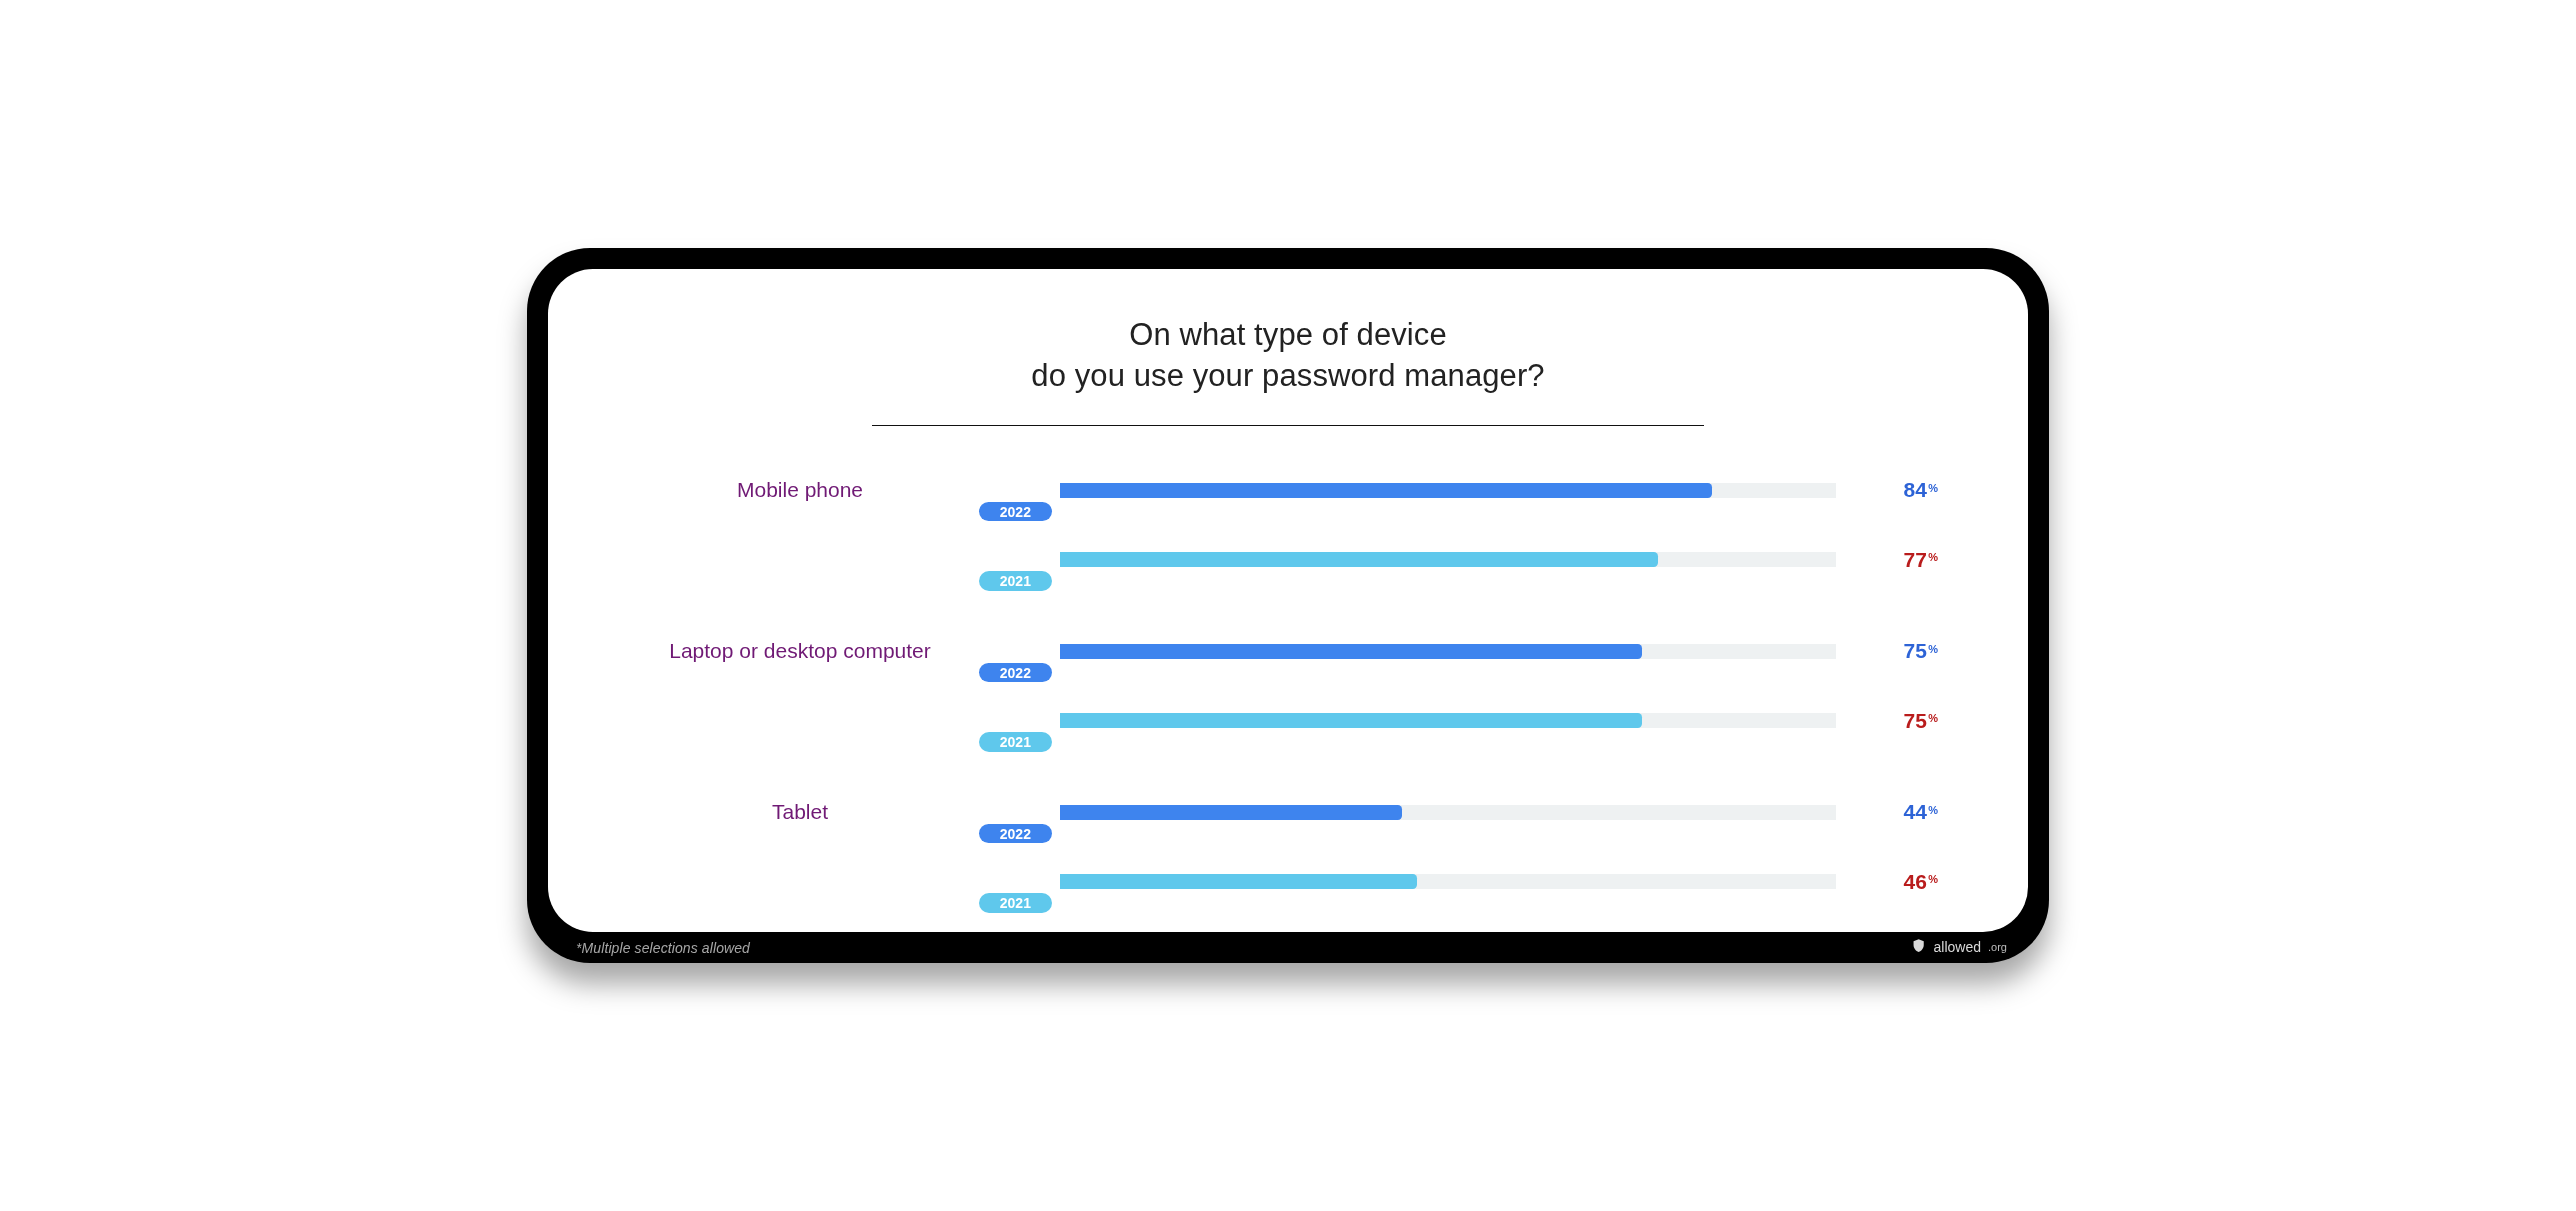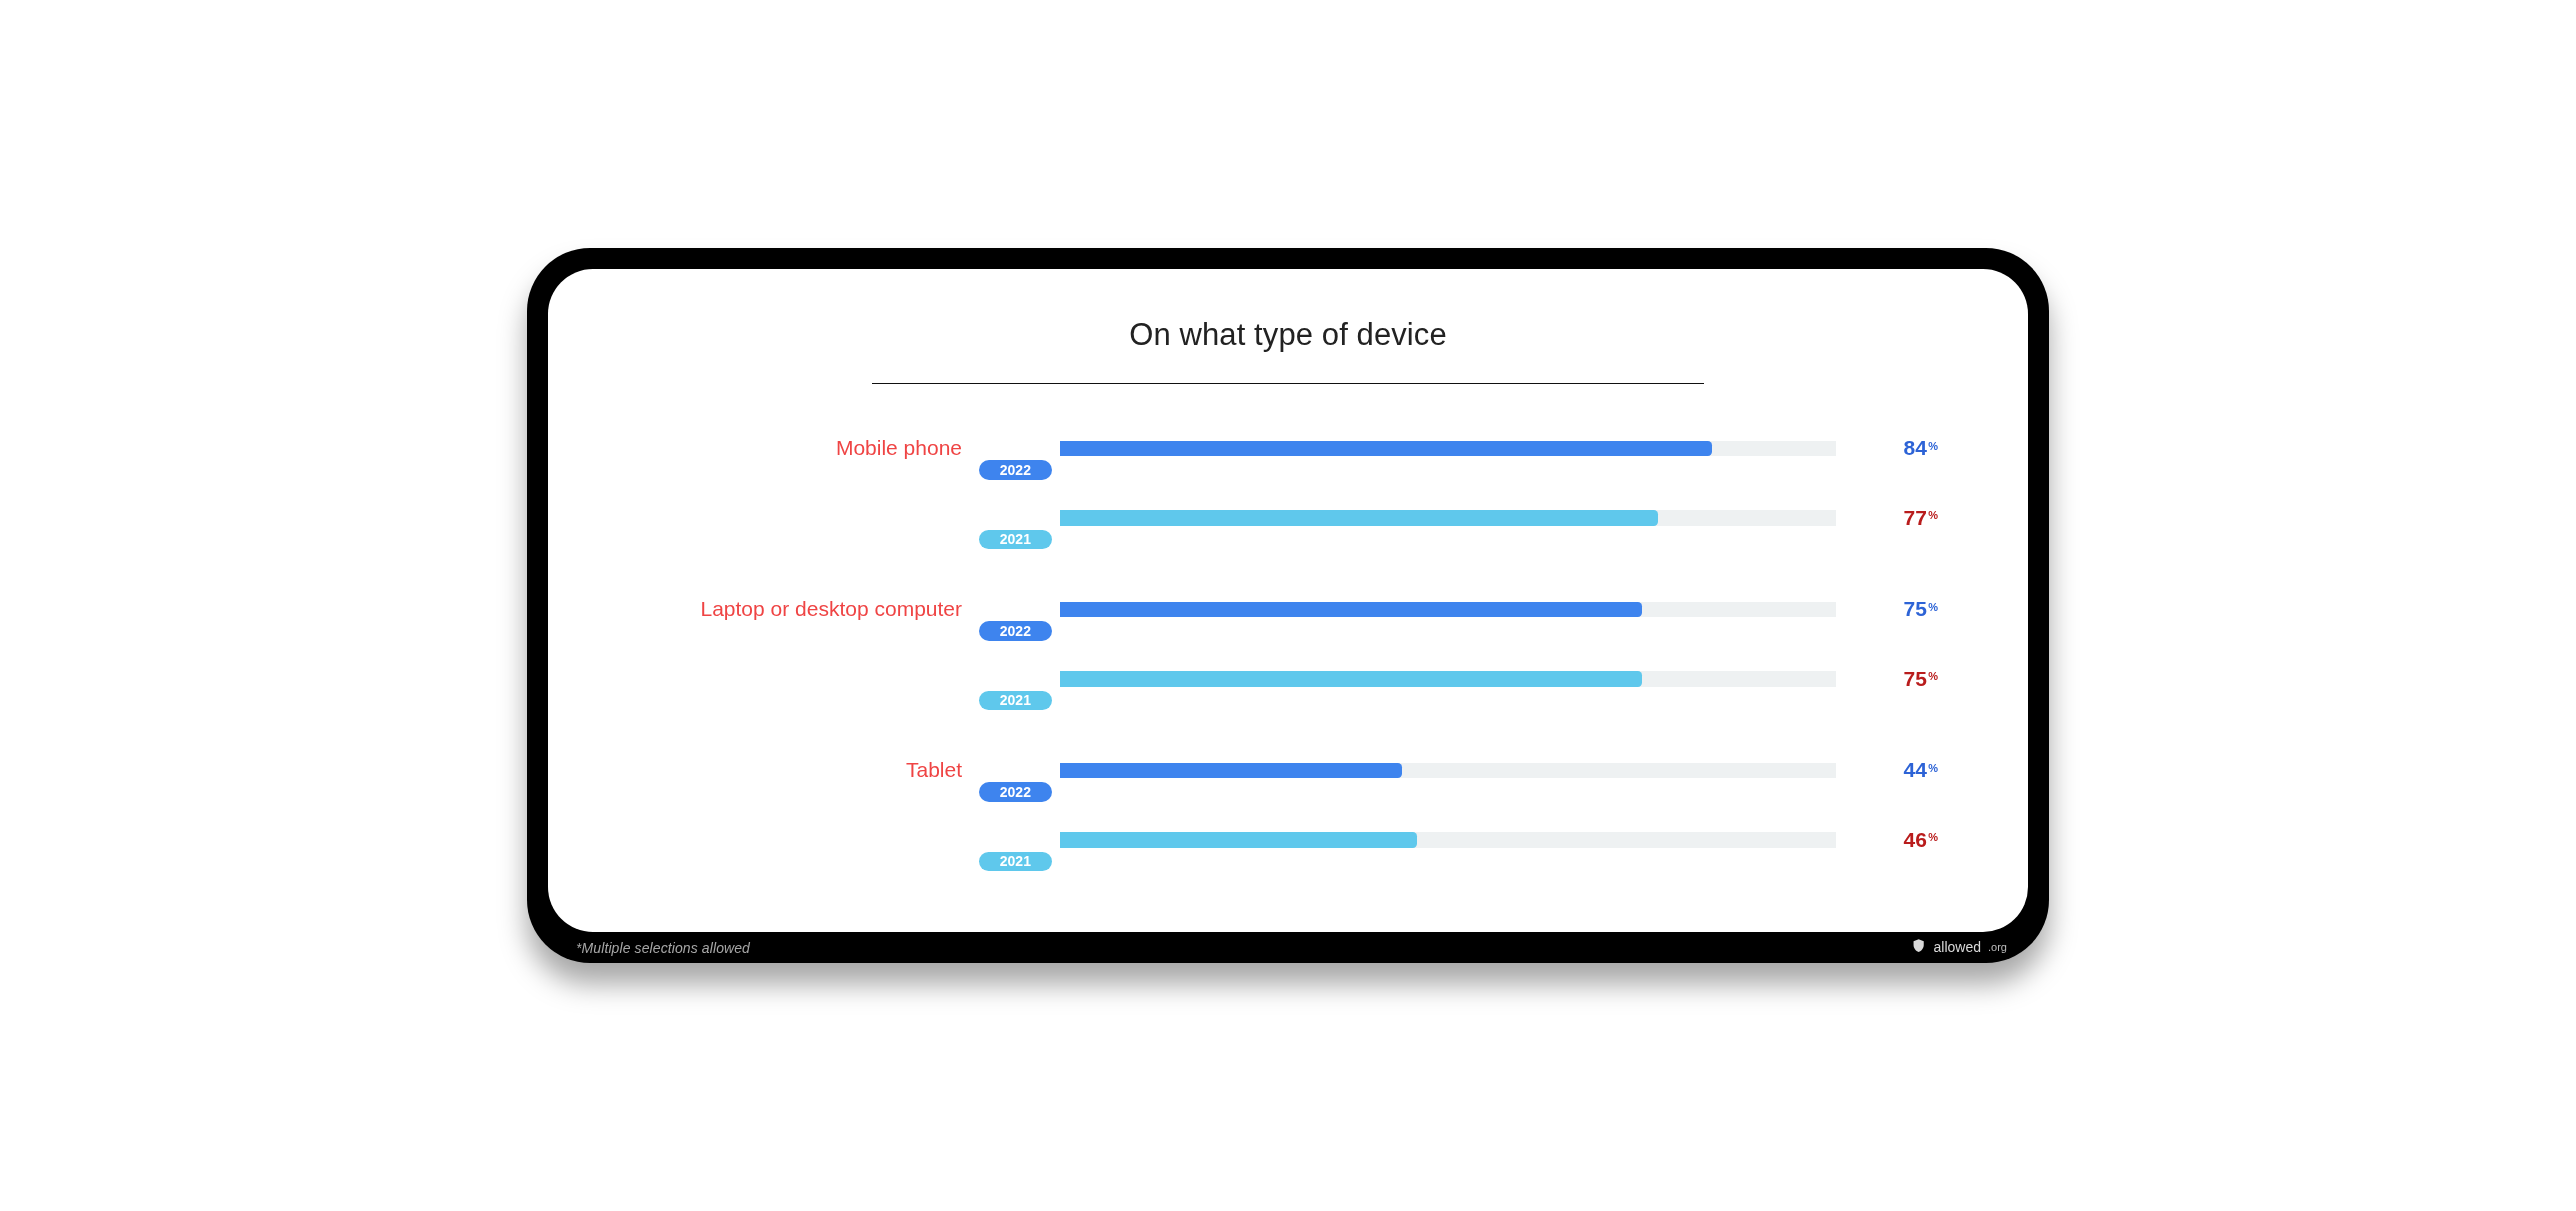--- a/index.html
+++ b/index.html
@@ -51,23 +51,23 @@
   }
   .rows{display:flex;flex-direction:column;gap:29px;}
   .group{display:flex;flex-direction:column;gap:7px;}
   .row{
     display:flex;
     align-items:center;
     gap:12.5px;
   }
   .cat{
     flex:0 0 324px;
-    text-align:right;
+    text-align:center;
     font-size:21px;
-    color:#ef4444;
+    color:#701a75;
     padding-right:4.2px;
   }
   .track-wrap{
     flex:1 1 auto;
     display:flex;
     align-items:center;
     gap:0;
     position:relative;
   }
   .year-pill{
@@ -134,20 +134,21 @@
   .brand svg{width:15.3px;height:15.3px;fill:#d9d9d9;}
   .subbrand{color:#bdbdbd;font-size:11px;}
 </style>
 </head>
 <body>
 
 <div class="frame">
   <div class="card">
     <div class="title">
       <span>On what type of device</span><br>
+      <span>do you use your password manager?</span>
     </div>
     <hr class="rule">
     <div class="rows" id="rows">
         <div class="group">
           <div class="row">
             <div class="cat">Mobile phone</div>
             <div class="track-wrap">
               <span class="year-pill c-2022">2022</span>
               <div class="track">
                 <div class="bar c-2022" style="width: 84%;"></div>

